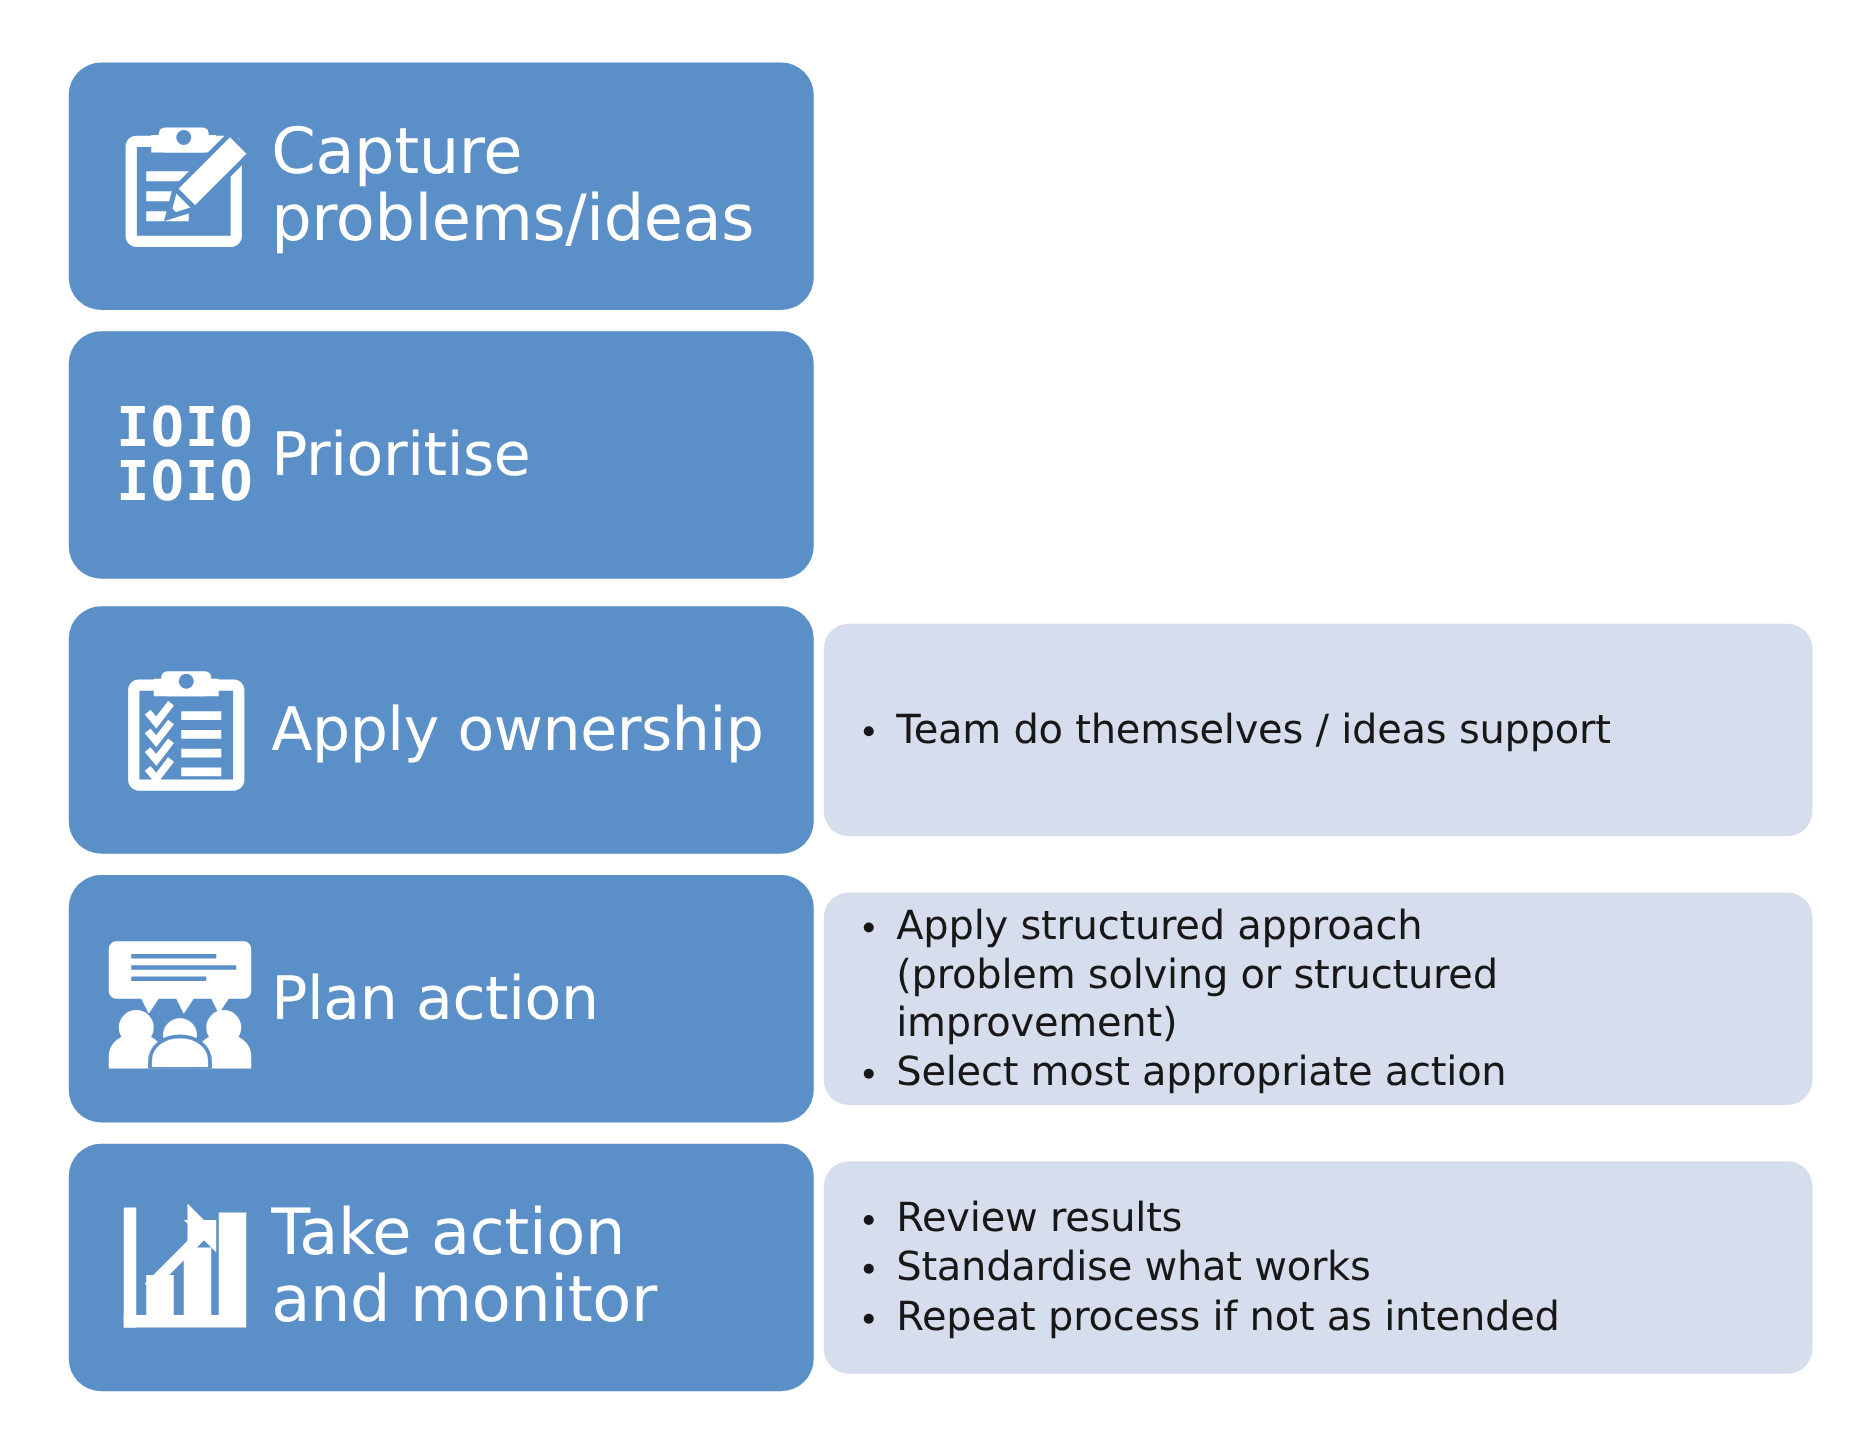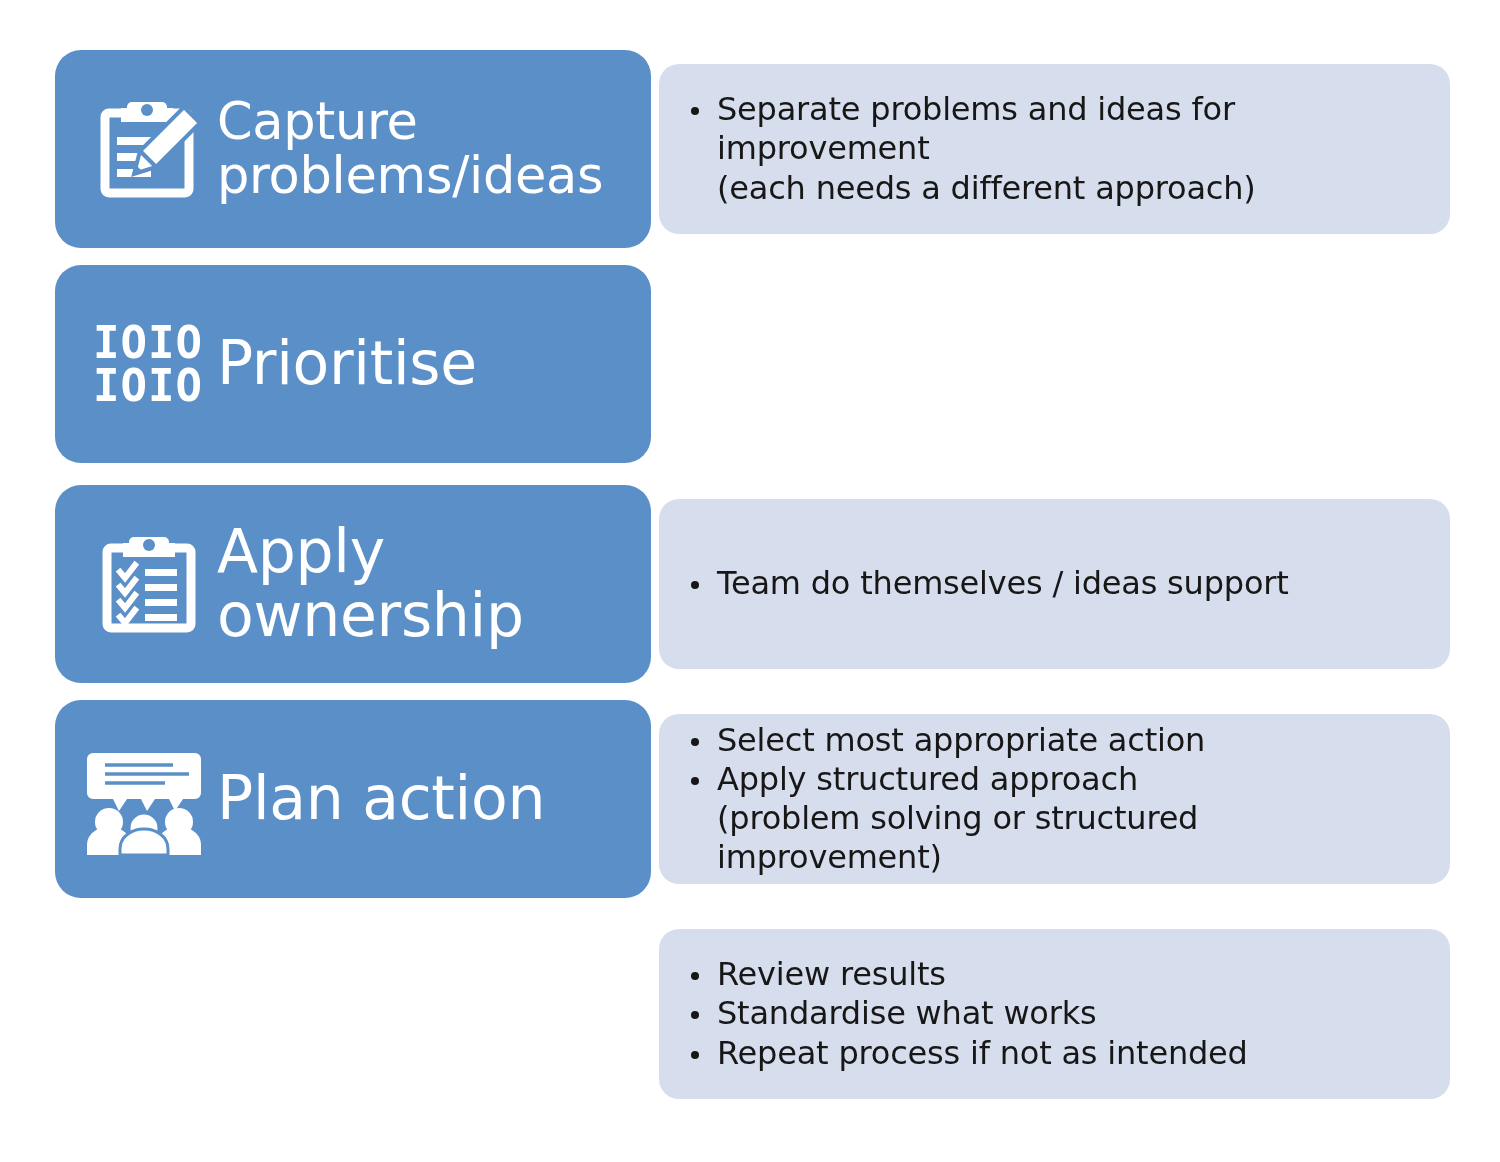--- a/index.html
+++ b/index.html
@@ -56,21 +56,21 @@
 
   .step-label {
     color: #ffffff;
     font-size: 51px;
     line-height: 1.06;
     font-weight: 400;
     letter-spacing: -0.3px;
     white-space: pre-line;
     font-family: "DejaVu Sans", "Liberation Sans", sans-serif;
   }
-  .step-label.small { font-size: 60px; }
+  .step-label.small { font-size: 48px; }
 
   
   .detail-panel {
     position: absolute;
     left: 659px;
     top: 14px;
     width: 791px;
     height: 170px;
     background: #d6ddec;
     border-radius: 20px;
@@ -141,26 +141,20 @@
           <g>
             <path d="M93 14 l16 16 l-44 44 l-16 -16 z" fill="#ffffff" stroke="#5b8fc7" stroke-width="4"></path>
             <path d="M49 58 l16 16 l-22 7 z" fill="#ffffff" stroke="#5b8fc7" stroke-width="4"></path>
             <path d="M43 81 l8 -3 l-5 -5 z" fill="#5b8fc7"></path>
           </g>
         </svg>
       </span>
       <span class="step-label">Capture
 problems/ideas</span>
     </div>
-    <div class="detail-panel">
-      <ul class="bullet-list">
-        <li class="bullet-item">Separate problems and ideas for improvement
-(each needs a different approach)</li>
-      </ul>
-    </div>
   </div>
 
   <div class="row" style="top:265px;">
     <div class="step-card">
       <span class="step-icon">
         <span class="binary-icon">
           <span style="display:block">IOIO</span>
           <span style="display:block">IOIO</span>
         </span>
       </span>
@@ -217,28 +211,49 @@
           <path d="M72 112 v-10 c0 -11 10 -18 22 -18 c12 0 22 7 22 18 v10 z" fill="#ffffff"></path>
 
           <circle cx="59" cy="85" r="15" fill="#ffffff" stroke="#5b8fc7" stroke-width="3"></circle>
           <path d="M35 112 v-6 c0 -12 11 -20 24 -20 c13 0 24 8 24 20 v6 z" fill="#ffffff" stroke="#5b8fc7" stroke-width="3"></path>
         </svg>
       </span>
       <span class="step-label small">Plan action</span>
     </div>
     <div class="detail-panel">
       <ul class="bullet-list">
-        <li class="bullet-item">Select most appropriate action</li>
         <li class="bullet-item">Apply structured approach
 (problem solving or structured improvement)</li>
+        <li class="bullet-item">Select most appropriate action</li>
       </ul>
     </div>
   </div>
 
   <div class="row" style="top:915px;">
+    <div class="step-card">
+      <span class="step-icon">
+        <svg width="112" height="112" viewBox="0 0 112 112" fill="none">
+
+          <rect x="8" y="8" width="10" height="96" fill="#ffffff"></rect>
+          <rect x="8" y="94" width="98" height="10" fill="#ffffff"></rect>
+
+          <rect x="26" y="62" width="22" height="32" fill="#ffffff"></rect>
+          <rect x="56" y="40" width="22" height="54" fill="#ffffff"></rect>
+          <rect x="84" y="12" width="22" height="82" fill="#ffffff"></rect>
+
+          <g stroke="#ffffff" stroke-width="9" fill="none">
+            <line x1="28" y1="72" x2="74" y2="26"></line>
+          </g>
+          <path d="M78 12 l0 30 l-30 0 z" fill="#ffffff" transform="translate(-4,-1) rotate(-45 63 27)"></path>
+          <path d="M56 18 h26 v26 z" fill="#ffffff"></path>
+        </svg>
+      </span>
+      <span class="step-label">Take action
+and monitor</span>
+    </div>
     <div class="detail-panel">
       <ul class="bullet-list">
         <li class="bullet-item">Review results</li>
         <li class="bullet-item">Standardise what works</li>
         <li class="bullet-item">Repeat process if not as intended</li>
       </ul>
     </div>
   </div>
 
 </div>

